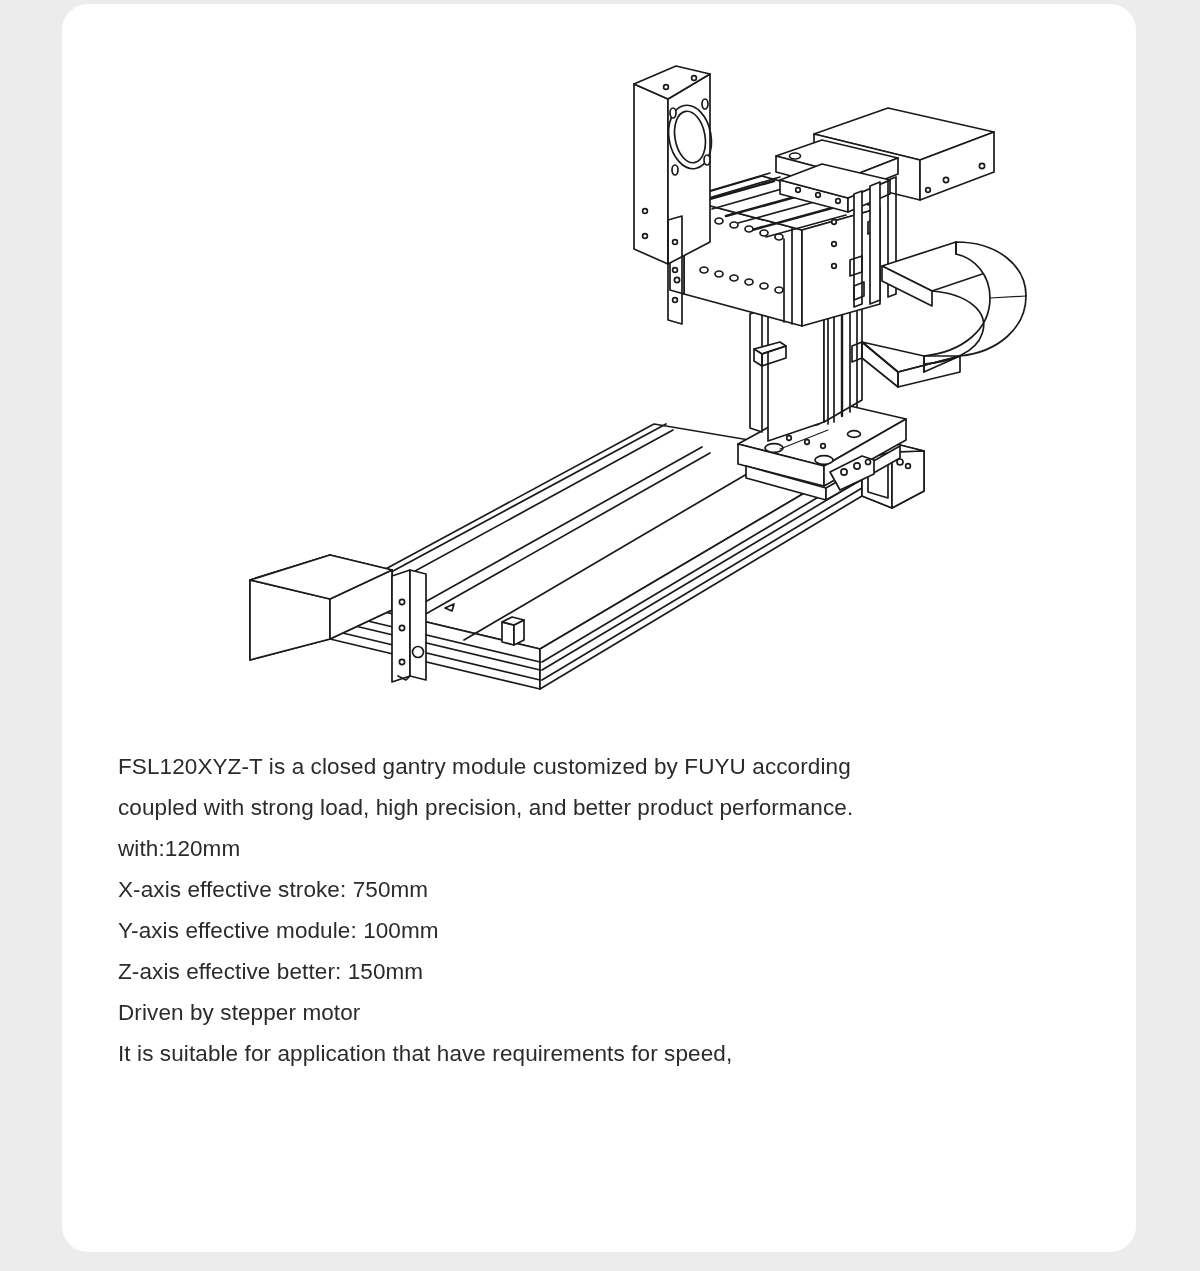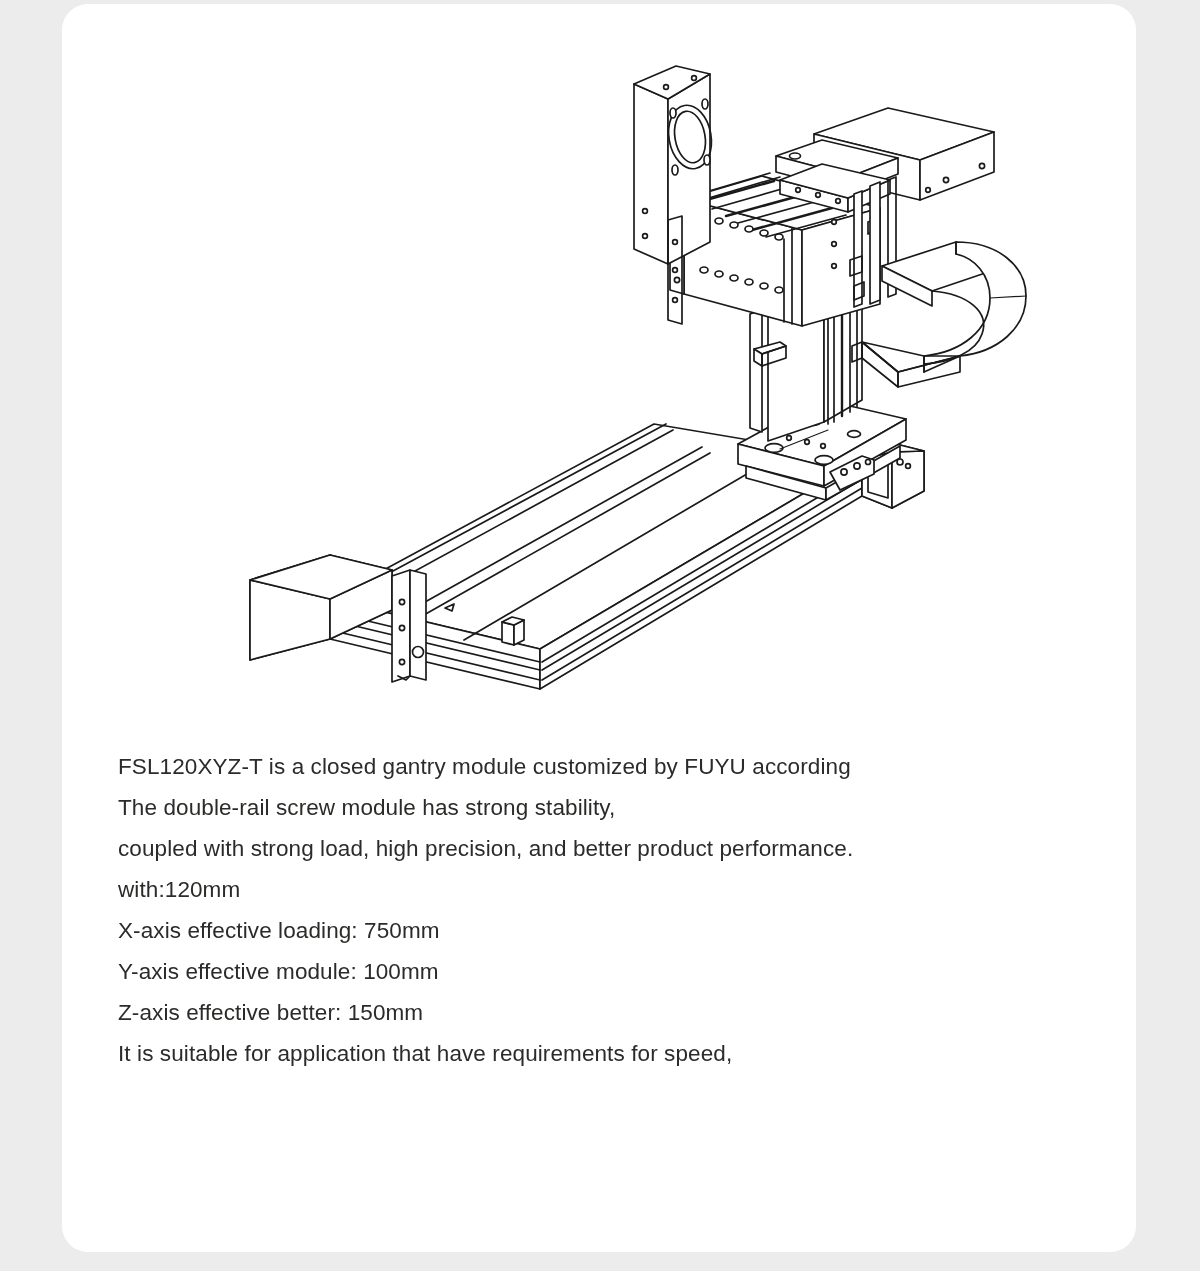--- a/index.html
+++ b/index.html
@@ -321,23 +321,23 @@
             <path d="M 788,256 L 800,252 L 800,268 L 788,272 Z" fill="none"></path>
             <path d="M 792,282 L 802,278 L 802,292 L 792,296 Z" fill="none"></path>
           </g>
 
         </g>
       </svg>
     </div>
 
     <div id="description">
       <div class="desc-line">FSL120XYZ-T is a closed gantry module customized by FUYU according</div>
-      <div class="desc-line">The double-rail screw module has strong stability,</div>
       <div class="desc-line">coupled with strong load, high precision, and better product performance.</div>
       <div class="desc-line">with:120mm</div>
-      <div class="desc-line">X-axis effective loading: 750mm</div>
+      <div class="desc-line">X-axis effective stroke: 750mm</div>
       <div class="desc-line">Y-axis effective module: 100mm</div>
       <div class="desc-line">Z-axis effective better: 150mm</div>
+      <div class="desc-line">Driven by stepper motor</div>
       <div class="desc-line">It is suitable for application that have requirements for speed,</div>
     </div>
 
   </div>
 </div>
 
 </body></html>

